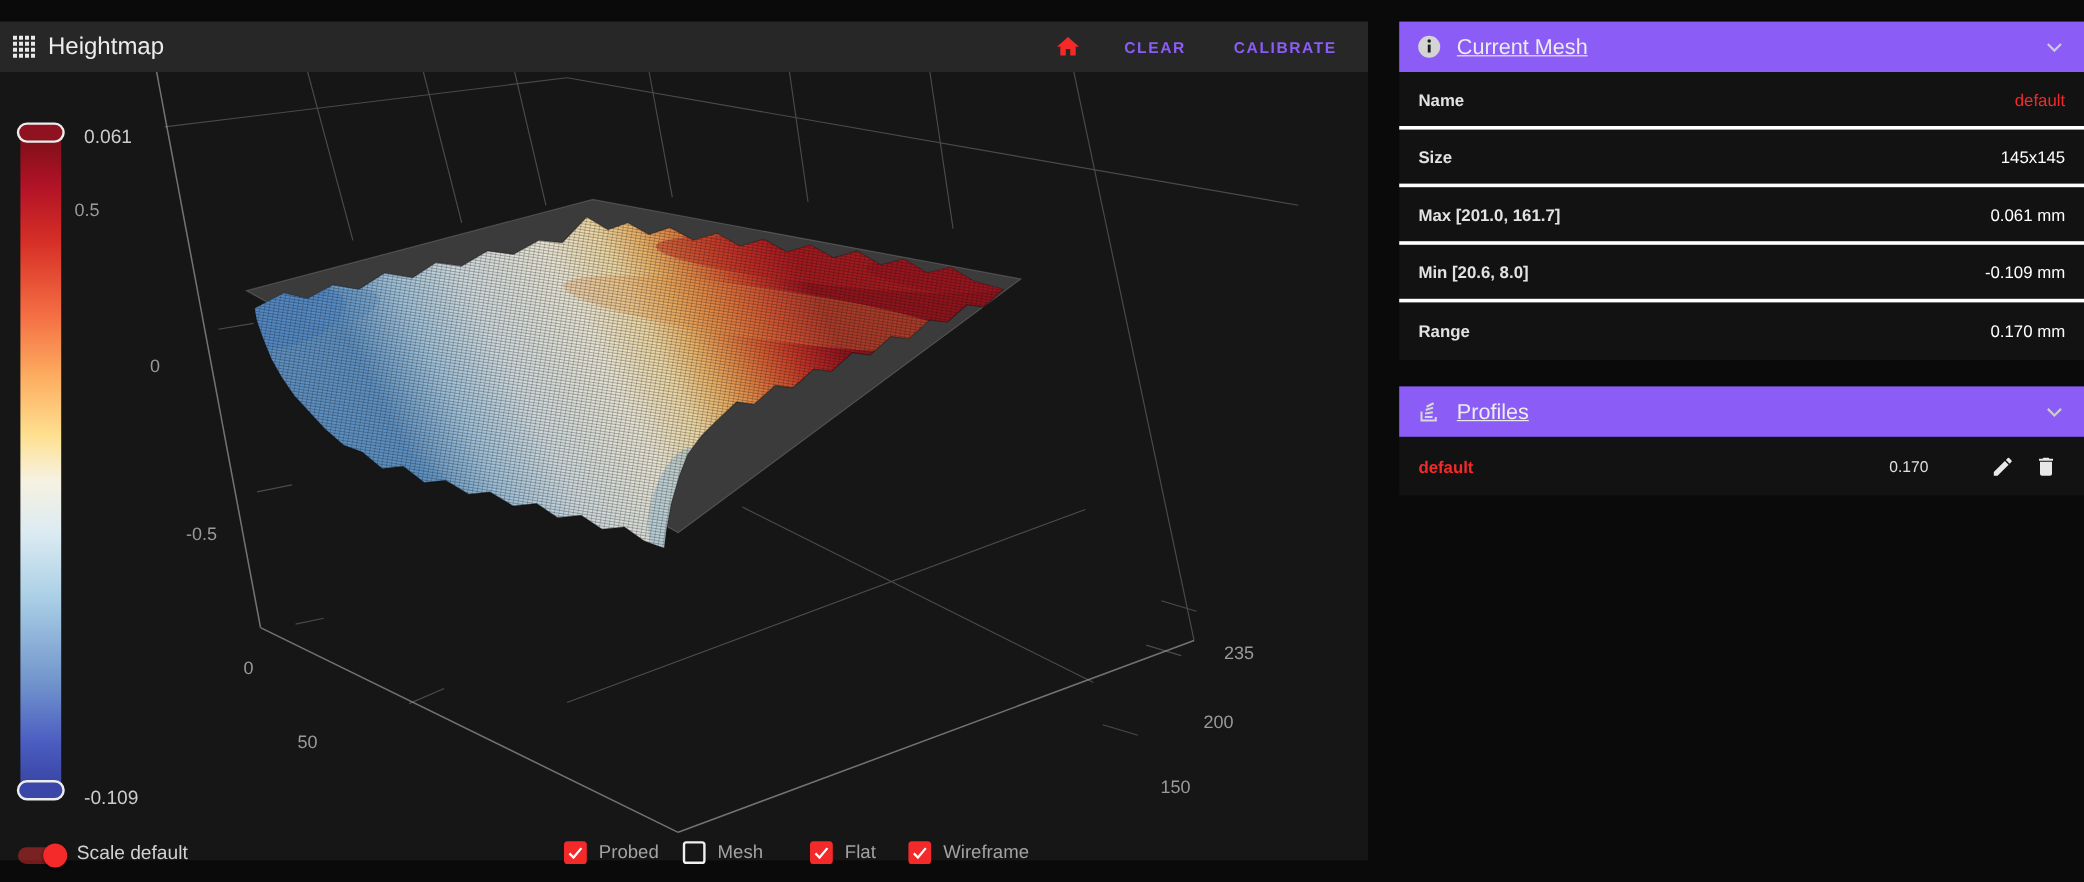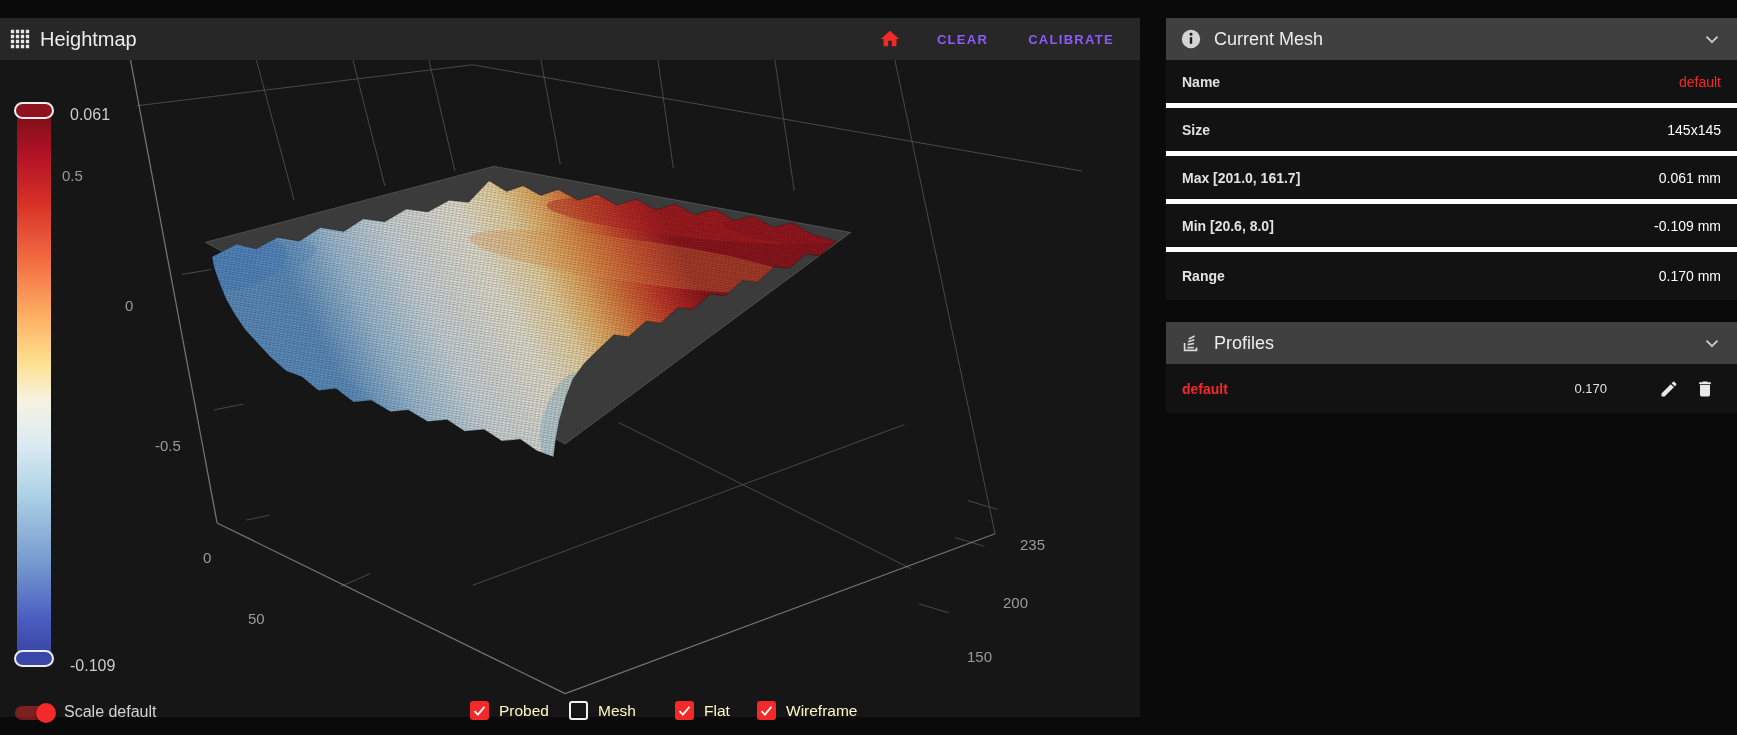--- a/index.html
+++ b/index.html
@@ -6,22 +6,22 @@
   html,body { width:1737px; height:735px; background:#0a0a0a; overflow:hidden;
               font-family:"Liberation Sans", sans-serif; color:#e8e8e8; }
 
   .card { position:absolute; background:#161616; }
   #left-card  { left:0; top:18px; width:1140px; height:699px; }
   #mesh-card  { left:1166px; top:18px; width:571px; height:282px; background:#121212; }
   #prof-card  { left:1166px; top:322px; width:571px; height:91px; background:#121212; }
 
   .toolbar { position:absolute; left:0; top:0; width:100%; height:42px; background:#272727;
              display:flex; align-items:center; }
-  .panel-header { position:absolute; left:0; top:0; width:100%; height:42px; background:#404040;
-             display:flex; align-items:center; padding:12px 14px; }
+  .panel-header { position:absolute; left:0; top:0; width:100%; height:42px; background:#8b5cf6;
+             display:flex; align-items:center; padding:12px 14px;text-decoration:underline; }
   .panel-title { font-size:18px; color:#ececec; margin-left:12px; }
   .hdr-spacer { flex:1; }
 
   #hm-title { font-size:20px; color:#ececec; margin-left:10px; }
   #hm-grid-icon { margin-left:10px; display:flex; }
 
   .text-btn { font-size:13px; font-weight:700; letter-spacing:1.3px; color:#8b5cf6;
               background:none; border:none; padding:8px 12px; cursor:pointer;
               font-family:"Liberation Sans", sans-serif; }
   .icon-btn { background:none; border:none; cursor:pointer; display:flex; align-items:center;
@@ -47,27 +47,27 @@
   #scale-toggle { position:absolute; left:15px; top:688px; width:38px; height:14px;
                   border-radius:8px; background:rgba(244,48,48,0.45); cursor:pointer; }
   #scale-toggle .thumb { position:absolute; right:-3px; top:-3px; width:20px; height:20px;
                   border-radius:50%; background:#f42a2a; box-shadow:0 1px 3px rgba(0,0,0,.6); }
   #scale-toggle-label { position:absolute; left:64px; top:685px; font-size:16px; color:#d2d2d2; }
 
   .chk { position:absolute; top:683px; display:flex; align-items:center; gap:10px; cursor:pointer; }
   .chk .box { width:19px; height:19px; border-radius:3px; border:2px solid #f0f0f0;
               display:flex; align-items:center; justify-content:center; }
   .chk.checked .box { background:#f42a2a; border-color:#f42a2a; }
-  .chk .lbl { font-size:15.5px; color:#fef9c3; }
+  .chk .lbl { font-size:15.5px; color:#a3a3a3; }
   .chk .box svg { visibility:hidden; }
   .chk.checked .box svg { visibility:visible; }
 
   
   .kv-row { height:48px; display:flex; align-items:center; padding:0 16px;
-            border-bottom:5px solid #ffffff; }
+            border-bottom:3px solid #ffffff; }
   .kv-row:last-child { border-bottom:none; }
   .kv-label { font-size:14px; font-weight:600; color:#e2e2e2; }
   .kv-value { margin-left:auto; font-size:14px; color:#ffffff; }
   .kv-value.accent { color:#f42a2a; }
 
   #profile-row { height:49px; display:flex; align-items:center; padding:0 14px 0 16px; }
   #profile-name { font-size:14px; font-weight:600; color:#f42a2a; }
   #profile-name { flex:1; }
   #profile-range { font-size:13px; color:#e0e0e0; margin-right:44px; }
   .mini-btn { width:36px; height:36px; display:flex; align-items:center; justify-content:center;

